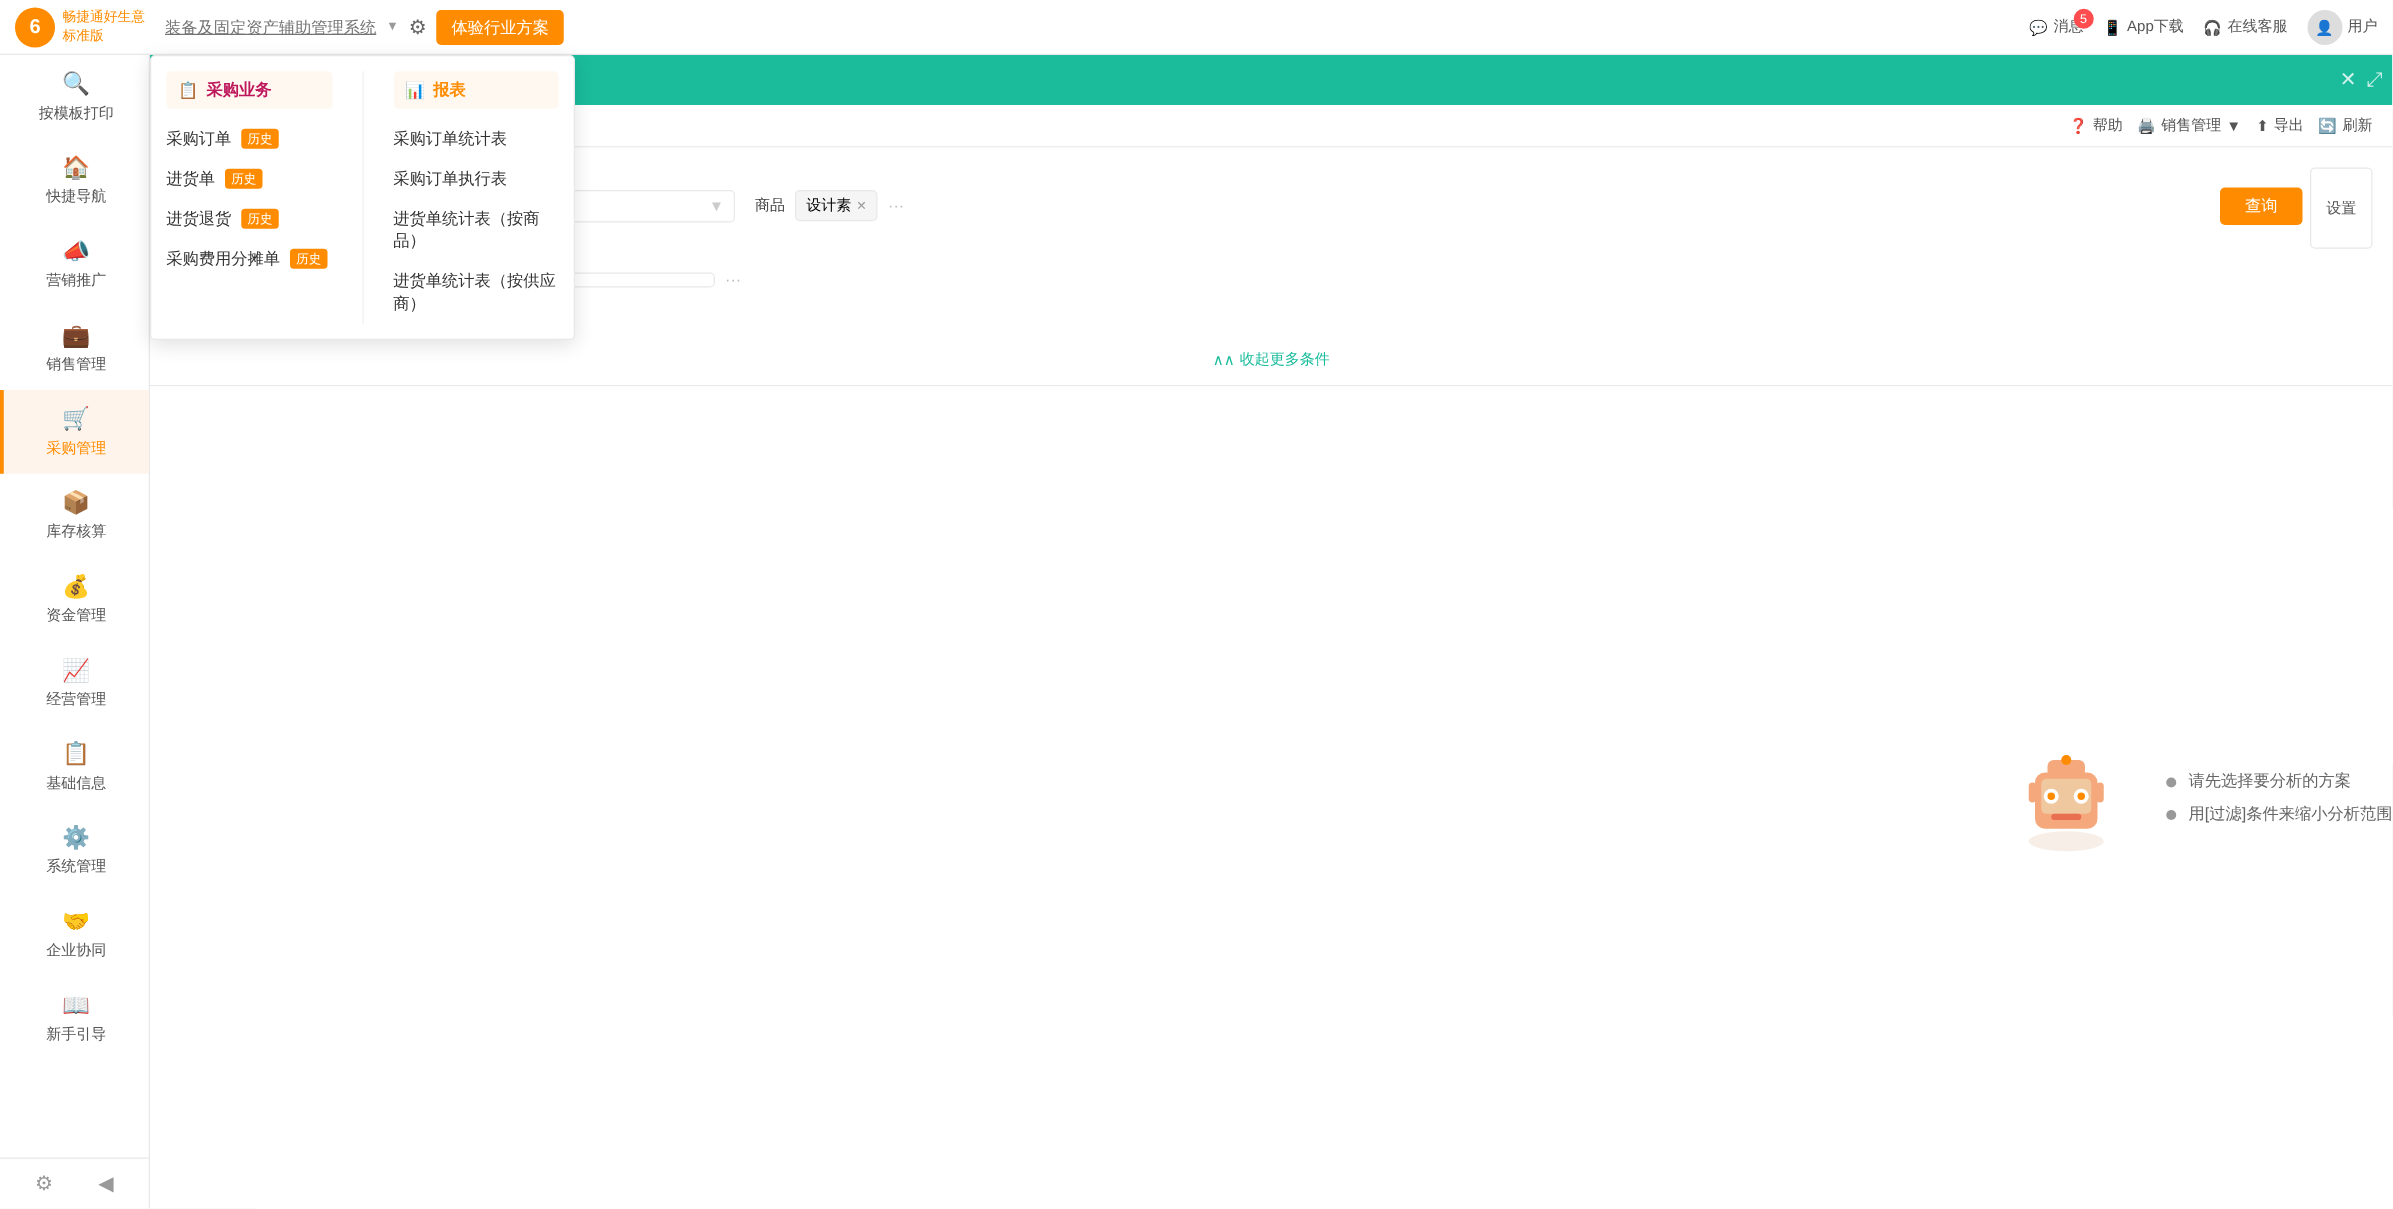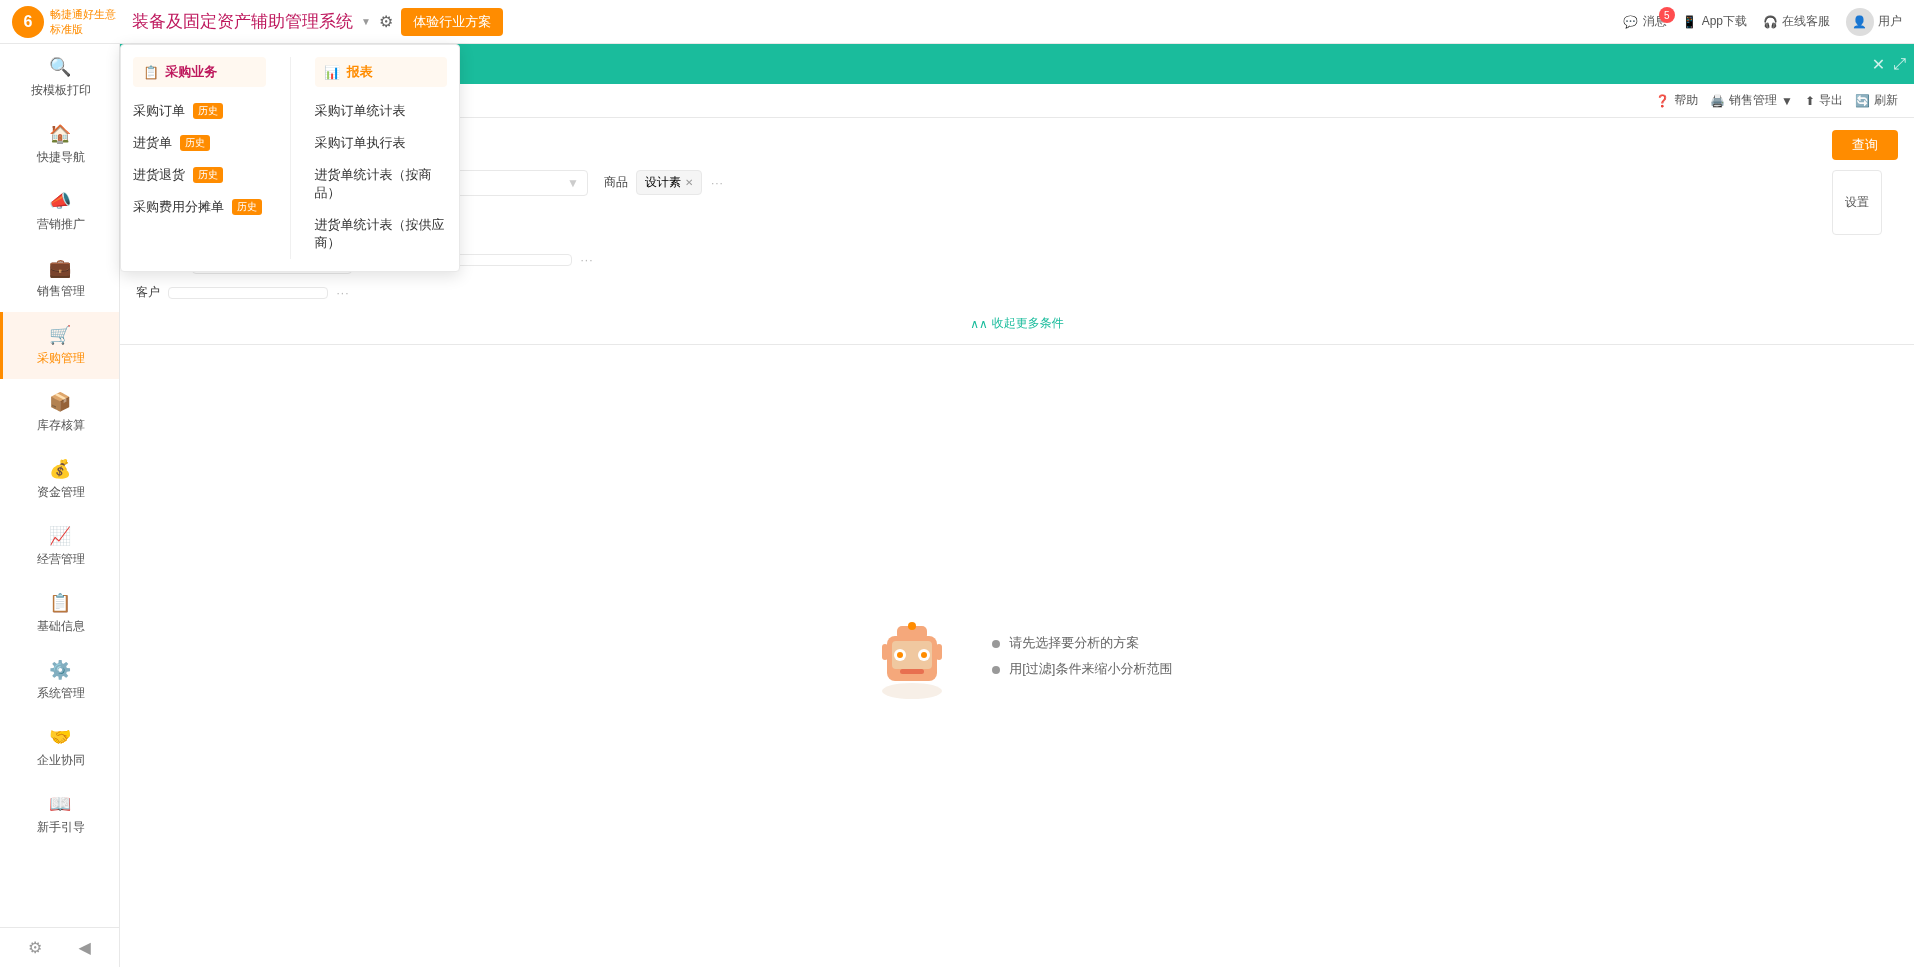--- a/index.html
+++ b/index.html
@@ -7,21 +7,21 @@
 
     
     .top-bar {
       display: flex; align-items: center; background: #fff; height: 44px;
       border-bottom: 1px solid #e8e8e8; padding: 0 12px; position: relative; z-index: 100;
     }
     .top-bar-logo { width: 120px; display: flex; align-items: center; gap: 6px; }
     .logo-icon { width: 32px; height: 32px; background: #ff8c00; border-radius: 50%; display: flex; align-items: center; justify-content: center; color: #fff; font-size: 16px; font-weight: bold; }
     .logo-text { font-size: 11px; color: #ff8c00; line-height: 1.3; }
     .top-bar-center { display: flex; align-items: center; gap: 8px; flex: 1; }
-    .system-title { font-size: 17px; color: #be185d; }
+    .system-title { font-size: 13px; color: #737373; text-decoration: underline; }
     .dropdown-arrow { color: #999; font-size: 10px; cursor: pointer; }
     .settings-icon { color: #666; cursor: pointer; font-size: 16px; }
     .industry-btn { background: #ff8c00; color: #fff; border: none; border-radius: 4px; padding: 5px 12px; font-size: 13px; cursor: pointer; }
     .top-bar-right { display: flex; align-items: center; gap: 16px; margin-left: auto; }
     .top-bar-right-item { display: flex; align-items: center; gap: 4px; color: #555; cursor: pointer; font-size: 12px; }
     .badge { background: #ff4d4f; color: #fff; border-radius: 50%; width: 16px; height: 16px; font-size: 10px; display: flex; align-items: center; justify-content: center; position: absolute; top: -6px; right: -8px; }
     .top-bar-right-item { position: relative; }
     .user-avatar { width: 28px; height: 28px; border-radius: 50%; background: #ddd; display: flex; align-items: center; justify-content: center; font-size: 12px; color: #666; }
 
     
@@ -57,36 +57,36 @@
     .filter-input { border: 1px solid #e8e8e8; border-radius: 4px; padding: 5px 8px; font-size: 12px; color: #333; min-width: 160px; display: flex; align-items: center; justify-content: space-between; background: #fff; cursor: pointer; }
     .filter-input .placeholder { color: #bbb; }
     .filter-tag { background: #f5f5f5; border: 1px solid #e8e8e8; border-radius: 4px; padding: 3px 8px; font-size: 12px; display: flex; align-items: center; gap: 4px; }
     .filter-tag .remove { color: #999; cursor: pointer; font-size: 10px; }
     .filter-dots { color: #bbb; cursor: pointer; }
     .collapse-btn { display: flex; align-items: center; gap: 4px; color: #1abc9c; cursor: pointer; font-size: 12px; margin: 0 auto; }
     .query-btn { background: #ff8c00; color: #fff; border: none; border-radius: 4px; padding: 6px 20px; font-size: 13px; cursor: pointer; }
     .setting-btn { border: 1px solid #e8e8e8; background: #fff; color: #555; border-radius: 4px; padding: 23px 12px; font-size: 12px; cursor: pointer; margin-top: 4px; }
 
     
-    .empty-state { flex: 1; display: flex; flex-direction: column; align-items: center; justify-content: center; background: #fff; }
+    .empty-state { flex: 1; display: flex; flex-direction: column; align-items: flex-end; justify-content: center; background: #fff; }
     .empty-icon { width: 100px; height: 100px; position: relative; }
     .empty-text { text-align: left; color: #666; font-size: 13px; line-height: 2; }
     .empty-text .dot { display: inline-block; width: 8px; height: 8px; background: #999; border-radius: 50%; margin-right: 6px; vertical-align: middle; }
     .empty-content { display: flex; align-items: center; gap: 30px; }
 
     
     .dropdown-menu { position: absolute; top: 44px; left: 120px; background: #fff; border: 1px solid #e8e8e8; border-radius: 4px; box-shadow: 0 4px 16px rgba(0,0,0,0.12); z-index: 200; width: 340px; padding: 12px; display: flex; gap: 16px; }
     .menu-section { flex: 1; }
     .menu-item { display: flex; align-items: center; gap: 8px; padding: 7px 0; cursor: pointer; color: #333; font-size: 13px; }
     .menu-item-badge { background: #ff8c00; color: #fff; border-radius: 3px; padding: 1px 5px; font-size: 10px; }
     .menu-divider { width: 1px; background: #f0f0f0; margin: 0 8px; }
     .section-header-bg { background: #fff8f0; border-radius: 4px; padding: 6px 10px; margin-bottom: 8px; display: flex; align-items: center; gap: 6px; }
 
     
-    .right-btns { display: flex; flex-direction: column; align-items: flex-start; gap: 6px; }
+    .right-btns { display: flex; flex-direction: row; align-items: center; gap: 6px; }
   </style>
 </head>
 <body>
 
 <div class="top-bar">
   <div class="top-bar-logo">
     <div class="logo-icon">
       <span>6</span>
     </div>
     <div class="logo-text">

